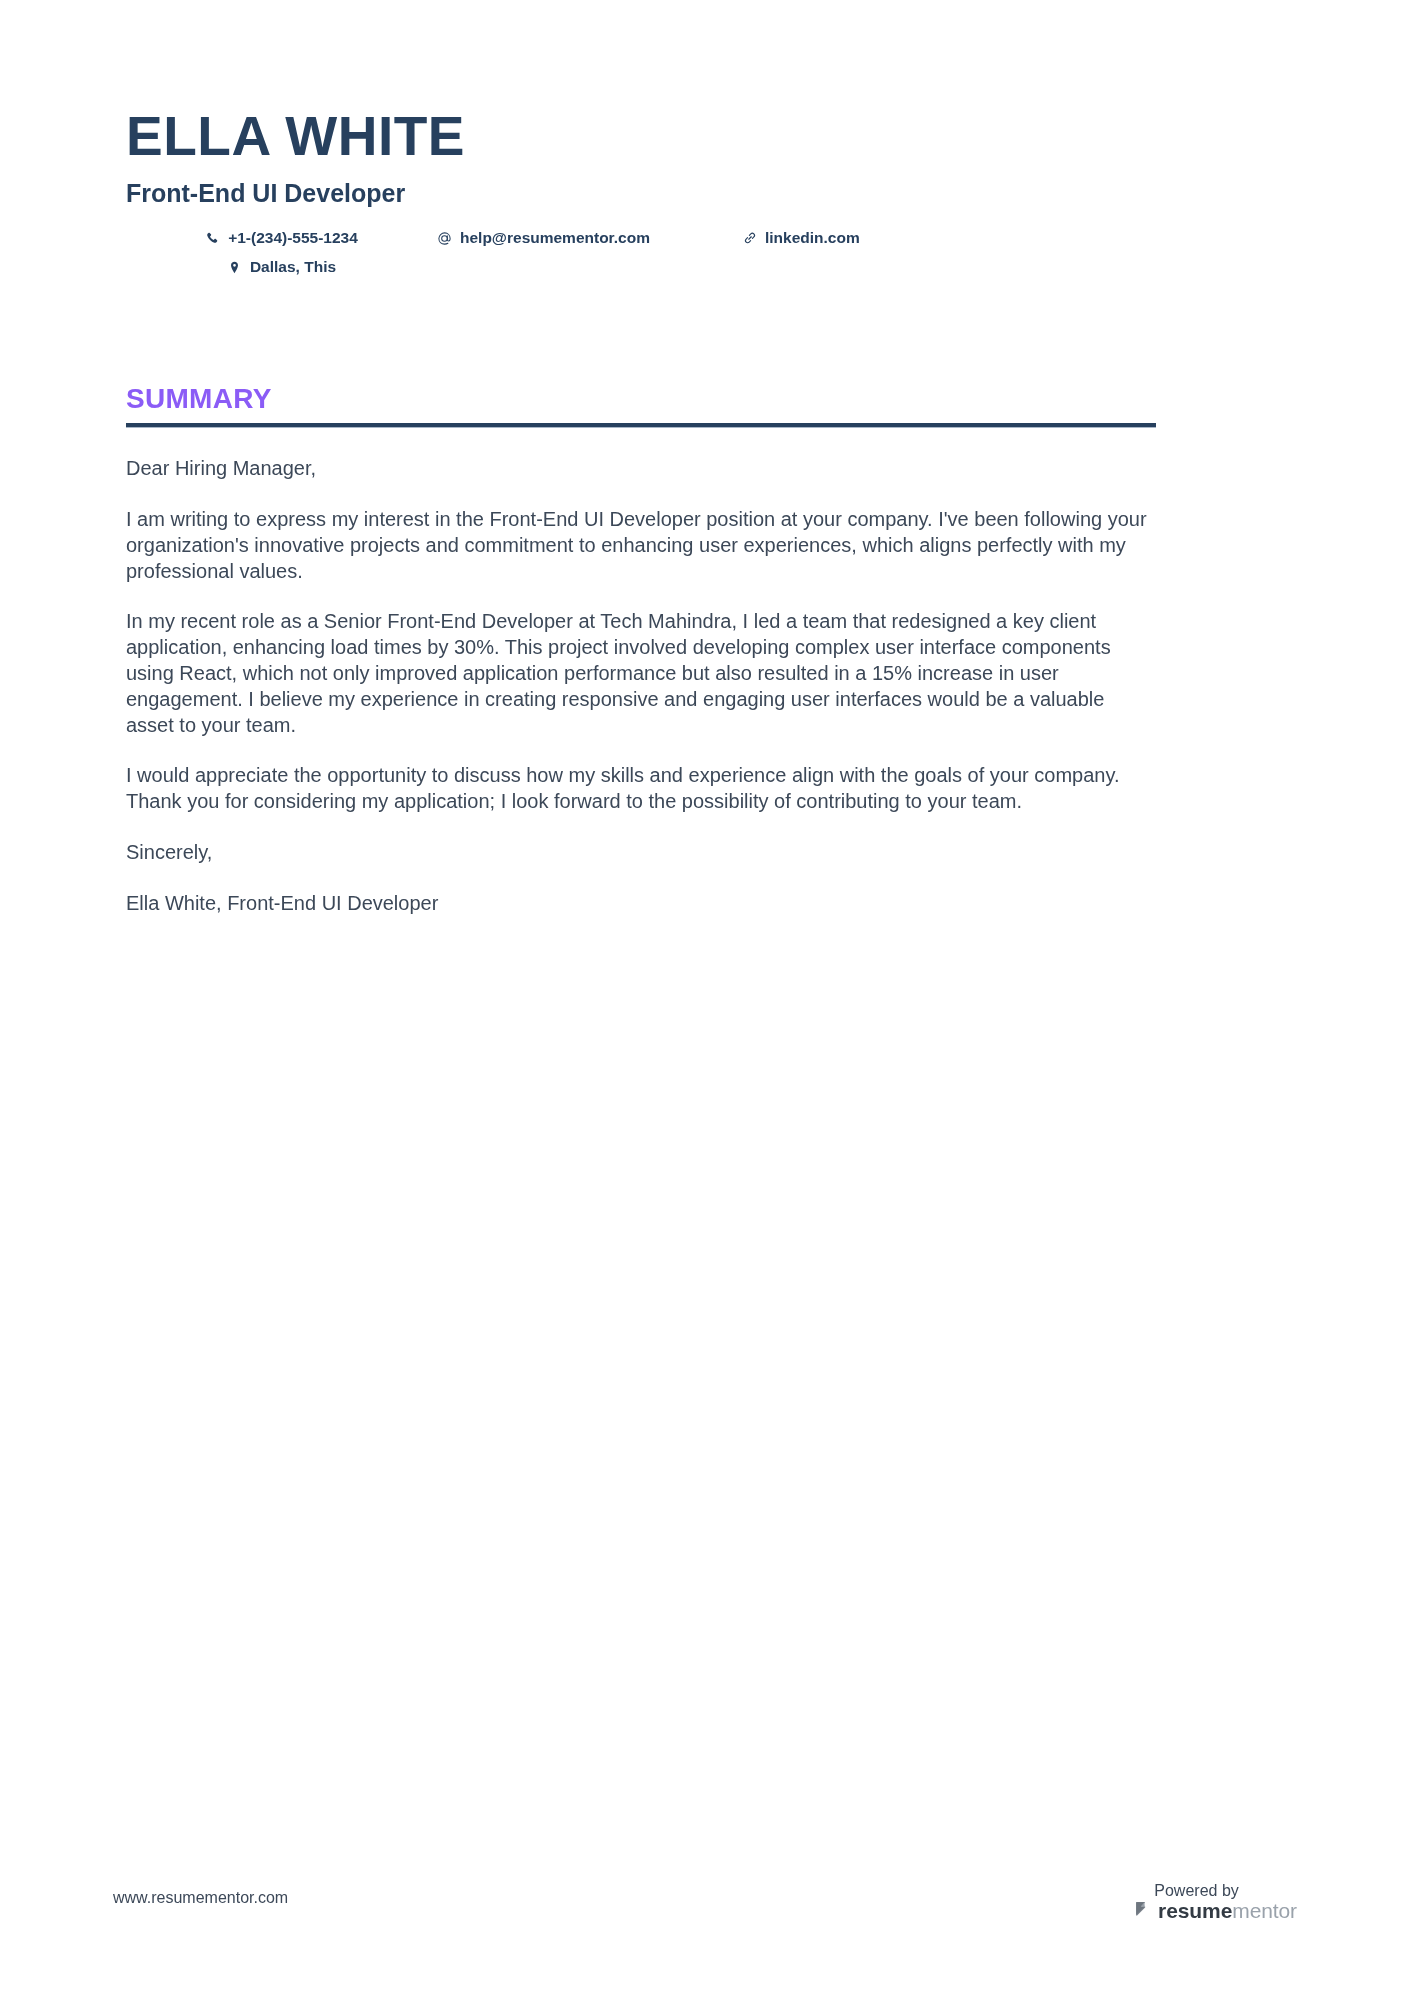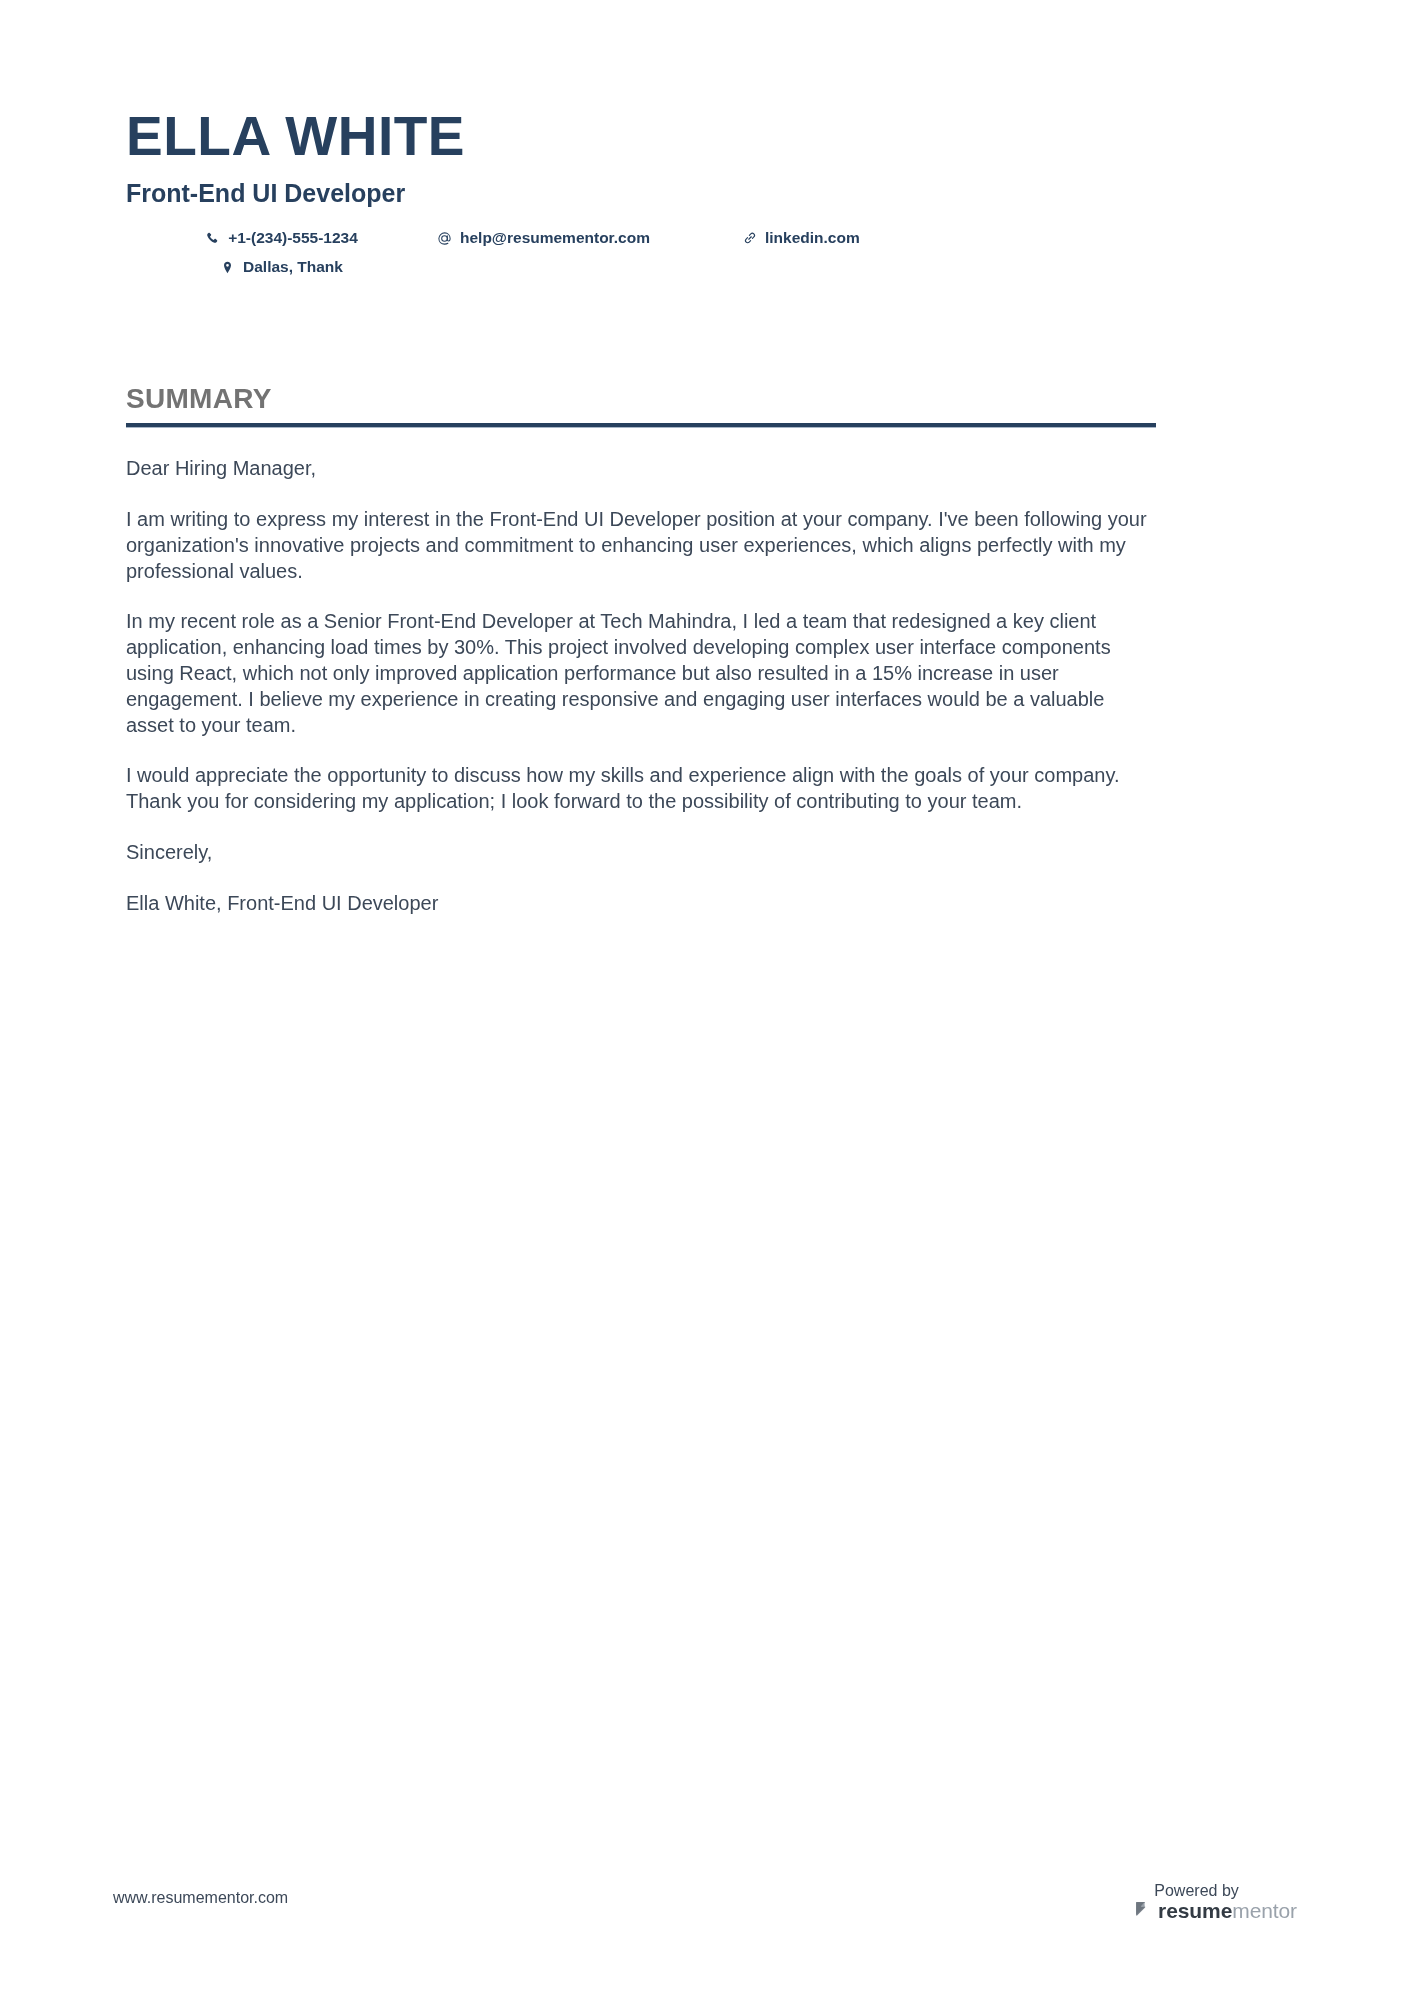--- a/index.html
+++ b/index.html
@@ -78,21 +78,21 @@
   
   .section {
     position: absolute;
     left: 126px;
     top: 383px;
     width: 1158px;
   }
   .section-title {
     font-size: 28px;
     font-weight: 700;
-    color: #737373;
+    color: #8b5cf6;
     letter-spacing: 0.3px;
     margin: 0;
     line-height: 1.15;
   }
   .rule {
     width: 1030px;
     height: 4px;
     background: #27405e;
     margin-top: 8px;
   }
@@ -215,21 +215,21 @@
 
       </div>
 
       <div class="contact-row">
         <div class="contact-item col-1">
           <span class="ico">
             <svg viewBox="0 0 16 16" width="13" height="13" fill="#27405e">
               <path d="M8 1C5.6 1 3.7 2.9 3.7 5.3c0 3.2 3.7 9 4.3 9.7.6-.7 4.3-6.5 4.3-9.7C12.3 2.9 10.4 1 8 1zm0 6a1.7 1.7 0 1 1 0-3.4A1.7 1.7 0 0 1 8 7z"></path>
             </svg>
           </span>
-          <span>Dallas, Thank</span>
+          <span>Dallas, This</span>
         </div>
       </div>
     </div>
   </div>
 
   <div class="section">
     <h2 class="section-title">SUMMARY</h2>
     <div class="rule"></div>
     <div class="rule-soft"></div>
 

